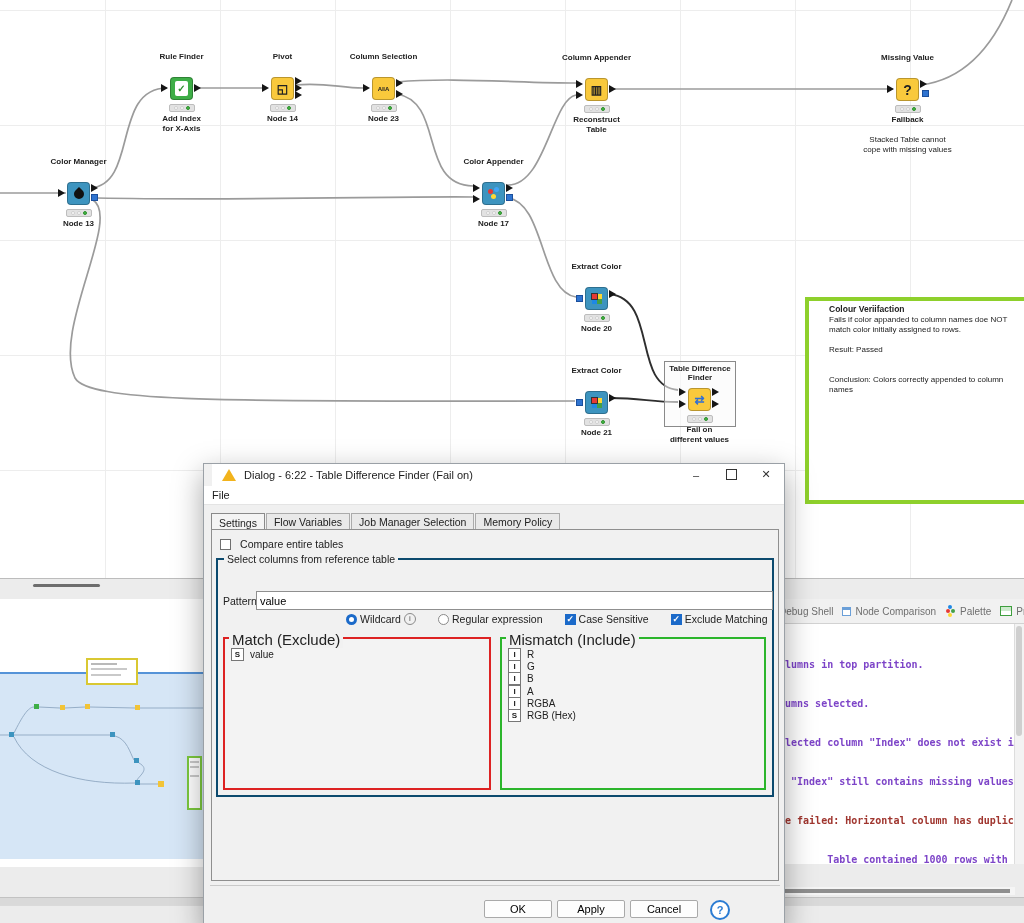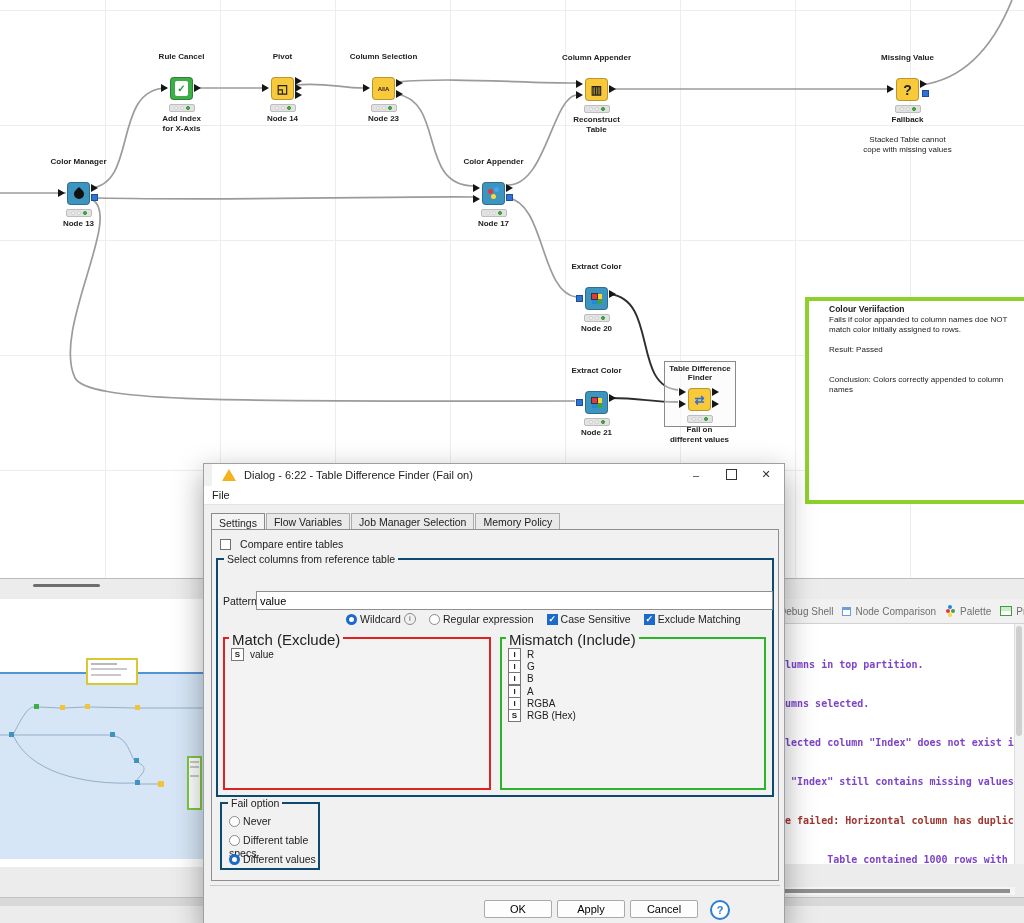--- a/index.html
+++ b/index.html
@@ -137,21 +137,21 @@
       <path d="M921,85 C968,79 995,42 1012,0"></path>
       <path d="M93,200 C122,218 52,330 75,378 C90,404 250,401 575,401"></path>
     </g>
     <g fill="none" stroke="#2e2e2e" stroke-width="1.9">
       <path d="M610,294 C658,300 632,386 678,390"></path>
       <path d="M610,398 C642,398 650,402 678,402"></path>
     </g>
   </svg>
 
   <div class="node" style="left:170px;top:77px">
-    <div class="ntitle">Rule Cancel</div>
+    <div class="ntitle">Rule Finder</div>
     <div class="nicon green">
       <span class="chip">✓</span>
     </div>
     <span class="port" style="left:-9px;top:7px"></span>
     <span class="port" style="right:-8px;top:7px"></span>
     <div class="tl">
         <i></i>
         <i></i>
         <i class="on"></i>
       </div>
@@ -449,21 +449,21 @@
       <span class="lbl" style="margin-left:6px">Compare entire tables</span>
     </div>
 
     <div class="groupbox" style="left:4px;top:28px;width:558px;height:239px">
       <span class="gb-label">Select columns from reference table</span>
 
 
       <span class="lbl" style="position:absolute;left:5px;top:35px">Pattern:</span>
       <input id="pattern-input" value="value" style="">
 
-      <div style="position:absolute;left:128px;top:52px;display:flex;gap:13px;align-items:center">
+      <div style="position:absolute;left:128px;top:52px;display:flex;gap:22px;align-items:center">
         <span>
           <span class="radio sel"></span>
           <span class="lbl">Wildcard</span>
           <span class="info-i">i</span>
         </span>
         <span>
           <span class="radio"></span>
           <span class="lbl">Regular expression</span>
         </span>
         <span>
@@ -510,35 +510,20 @@
             <span class="cp-name">RGBA</span>
           </div>
           <div class="cp-item">
             <span class="type-box">S</span>
             <span class="cp-name">RGB (Hex)</span>
           </div>
         </div>
       </div>
     </div>
 
-    <div class="groupbox" style="left:8px;top:272px;width:100px;height:68px">
-      <span class="gb-label">Fail option</span>
-      <div style="position:absolute;left:7px;top:10px">
-        <span class="radio"></span>
-        <span class="lbl">Never</span>
-      </div>
-      <div style="position:absolute;left:7px;top:29px">
-        <span class="radio"></span>
-        <span class="lbl">Different table specs</span>
-      </div>
-      <div style="position:absolute;left:7px;top:48px">
-        <span class="radio sel"></span>
-        <span class="lbl">Different values</span>
-      </div>
-    </div>
   </div>
 
   <div id="dlg-sep"></div>
 
   <button class="btn" style="left:280px;top:436px">OK</button>
   <button class="btn" style="left:353px;top:436px">Apply</button>
   <button class="btn" style="left:426px;top:436px">Cancel</button>
   <div id="help-btn" style="left:506px;top:436px">?</div>
 </div>
 

